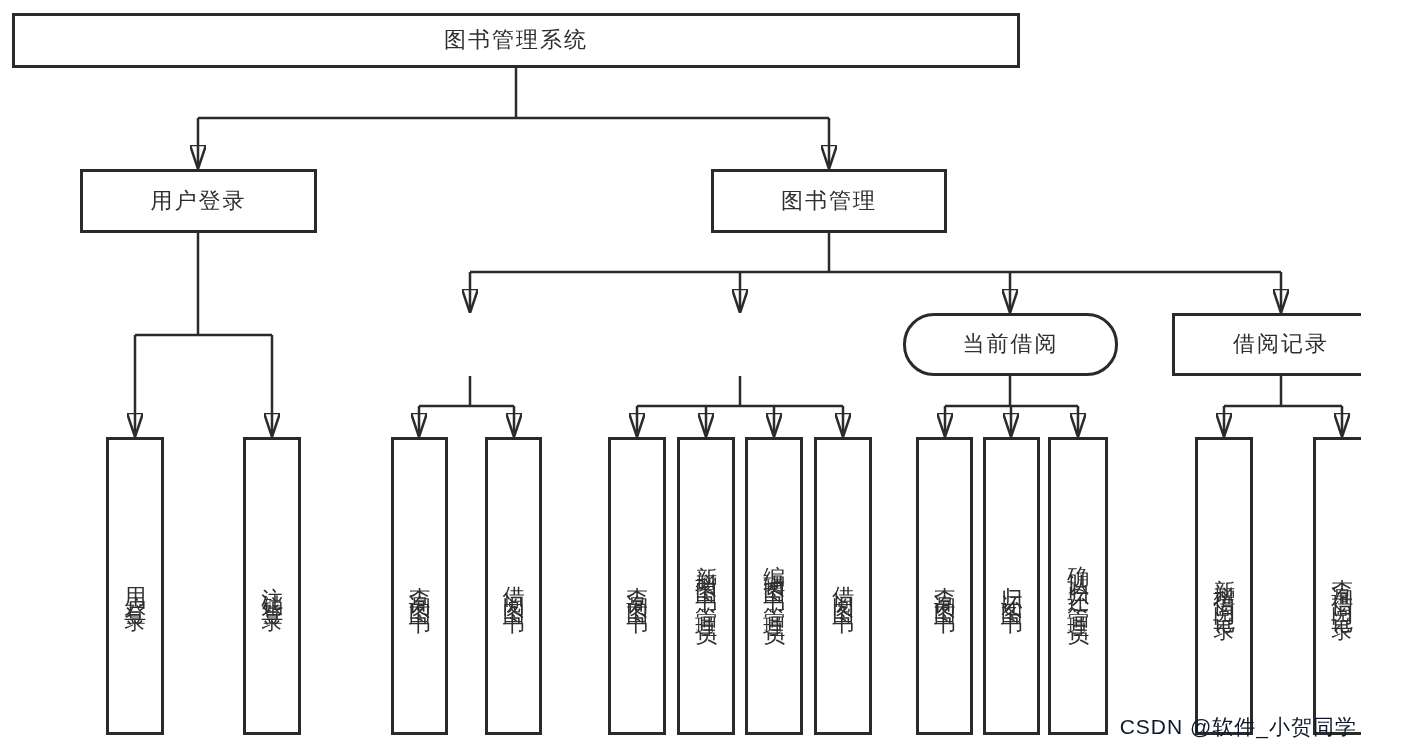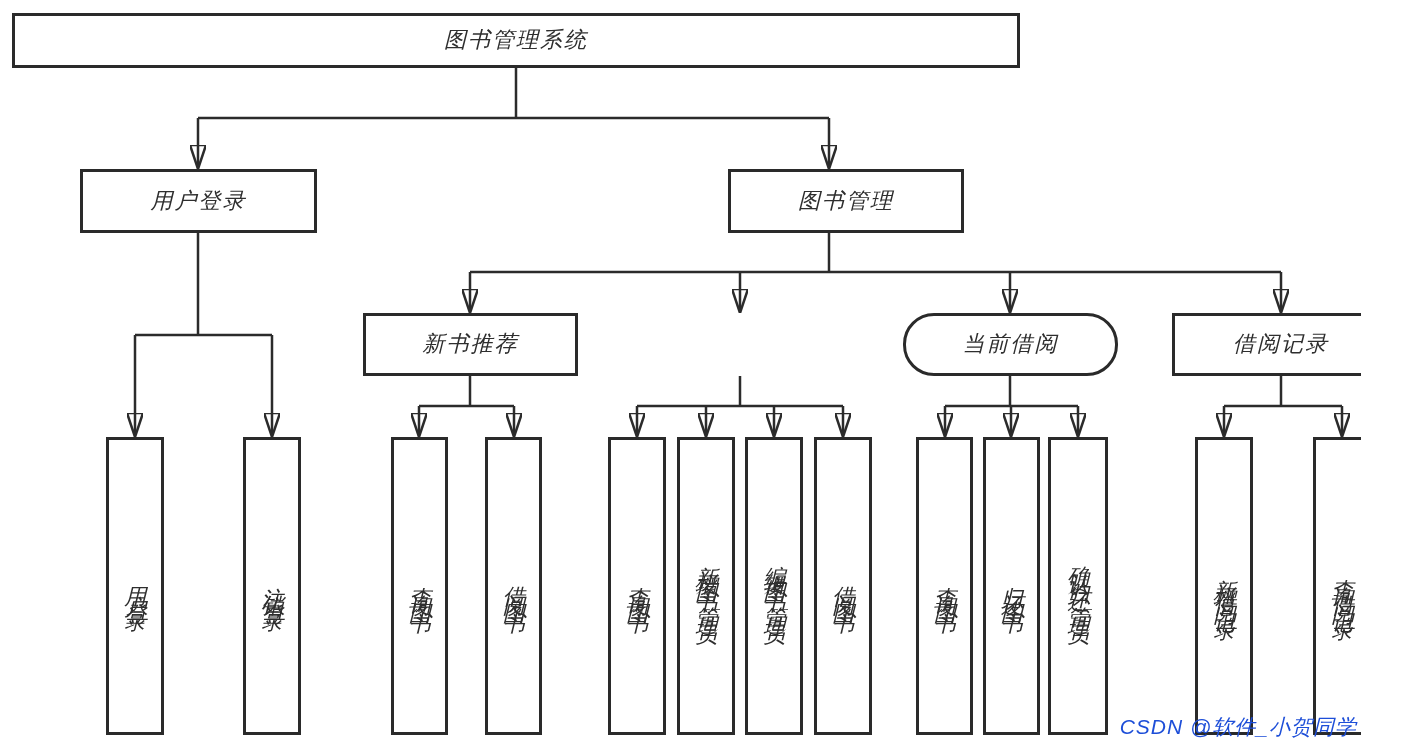--- a/index.html
+++ b/index.html
@@ -7,21 +7,20 @@
     padding: 0;
     background: #ffffff;
   }
   .stage {
     position: relative;
     width: 1361px;
     height: 747px;
     background: #ffffff;
     font-family: "Liberation Sans", "DejaVu Sans", sans-serif;
     overflow: hidden;
-    font-style: italic;
   }
   svg.connectors {
     position: absolute;
     left: 0;
     top: 0;
     width: 1405px;
     height: 747px;
   }
   svg.connectors path,
   svg.connectors line {
@@ -47,21 +46,21 @@
     writing-mode: vertical-rl;
     letter-spacing: 0.38em;
     font-size: 22px;
     padding: 6px 0;
   }
   .watermark {
     position: absolute;
     right: 4px;
     bottom: 6px;
     font-size: 21px;
-    color: #1d4ed8;
+    color: #0f172a;
     letter-spacing: 1px;
     white-space: nowrap;
   }
 </style>
 </head>
 <body>
 
 <div class="stage">
 
   <svg class="connectors" viewBox="0 0 1405 747" xmlns="http://www.w3.org/2000/svg">
@@ -123,23 +122,22 @@
       <path d="M1224,406 H1342"></path>
       <path d="M1224,406 V435" marker-end="url(#arrow)"></path>
       <path d="M1342,406 V435" marker-end="url(#arrow)"></path>
     </g>
   </svg>
 
   <div class="node" style="left:12px; top:13px; width:1008px; height:55px;">图书管理系统</div>
 
   <div class="node" style="left:80px; top:169px; width:237px; height:64px;">用户登录</div>
 
-  <div class="node" style="left:711px; top:169px; width:236px; height:64px;margin-left:17px;">图书管理</div>
+  <div class="node" style="left:711px; top:169px; width:236px; height:64px;">图书管理</div>
 
-  <div class="node" style="left:363px; top:313px; width:215px; height:63px;">新书推荐</div>
 
 
   <div class="node" style="left:903px; top:313px; width:215px; height:63px;border-radius:31px;">当前借阅</div>
 
   <div class="node" style="left:1172px; top:313px; width:218px; height:63px;">借阅记录</div>
 
   <div class="node leaf" style="left:106px; top:437px; width:58px; height:298px;">用户登录</div>
 
   <div class="node leaf" style="left:243px; top:437px; width:58px; height:298px;">注销登录</div>
 

